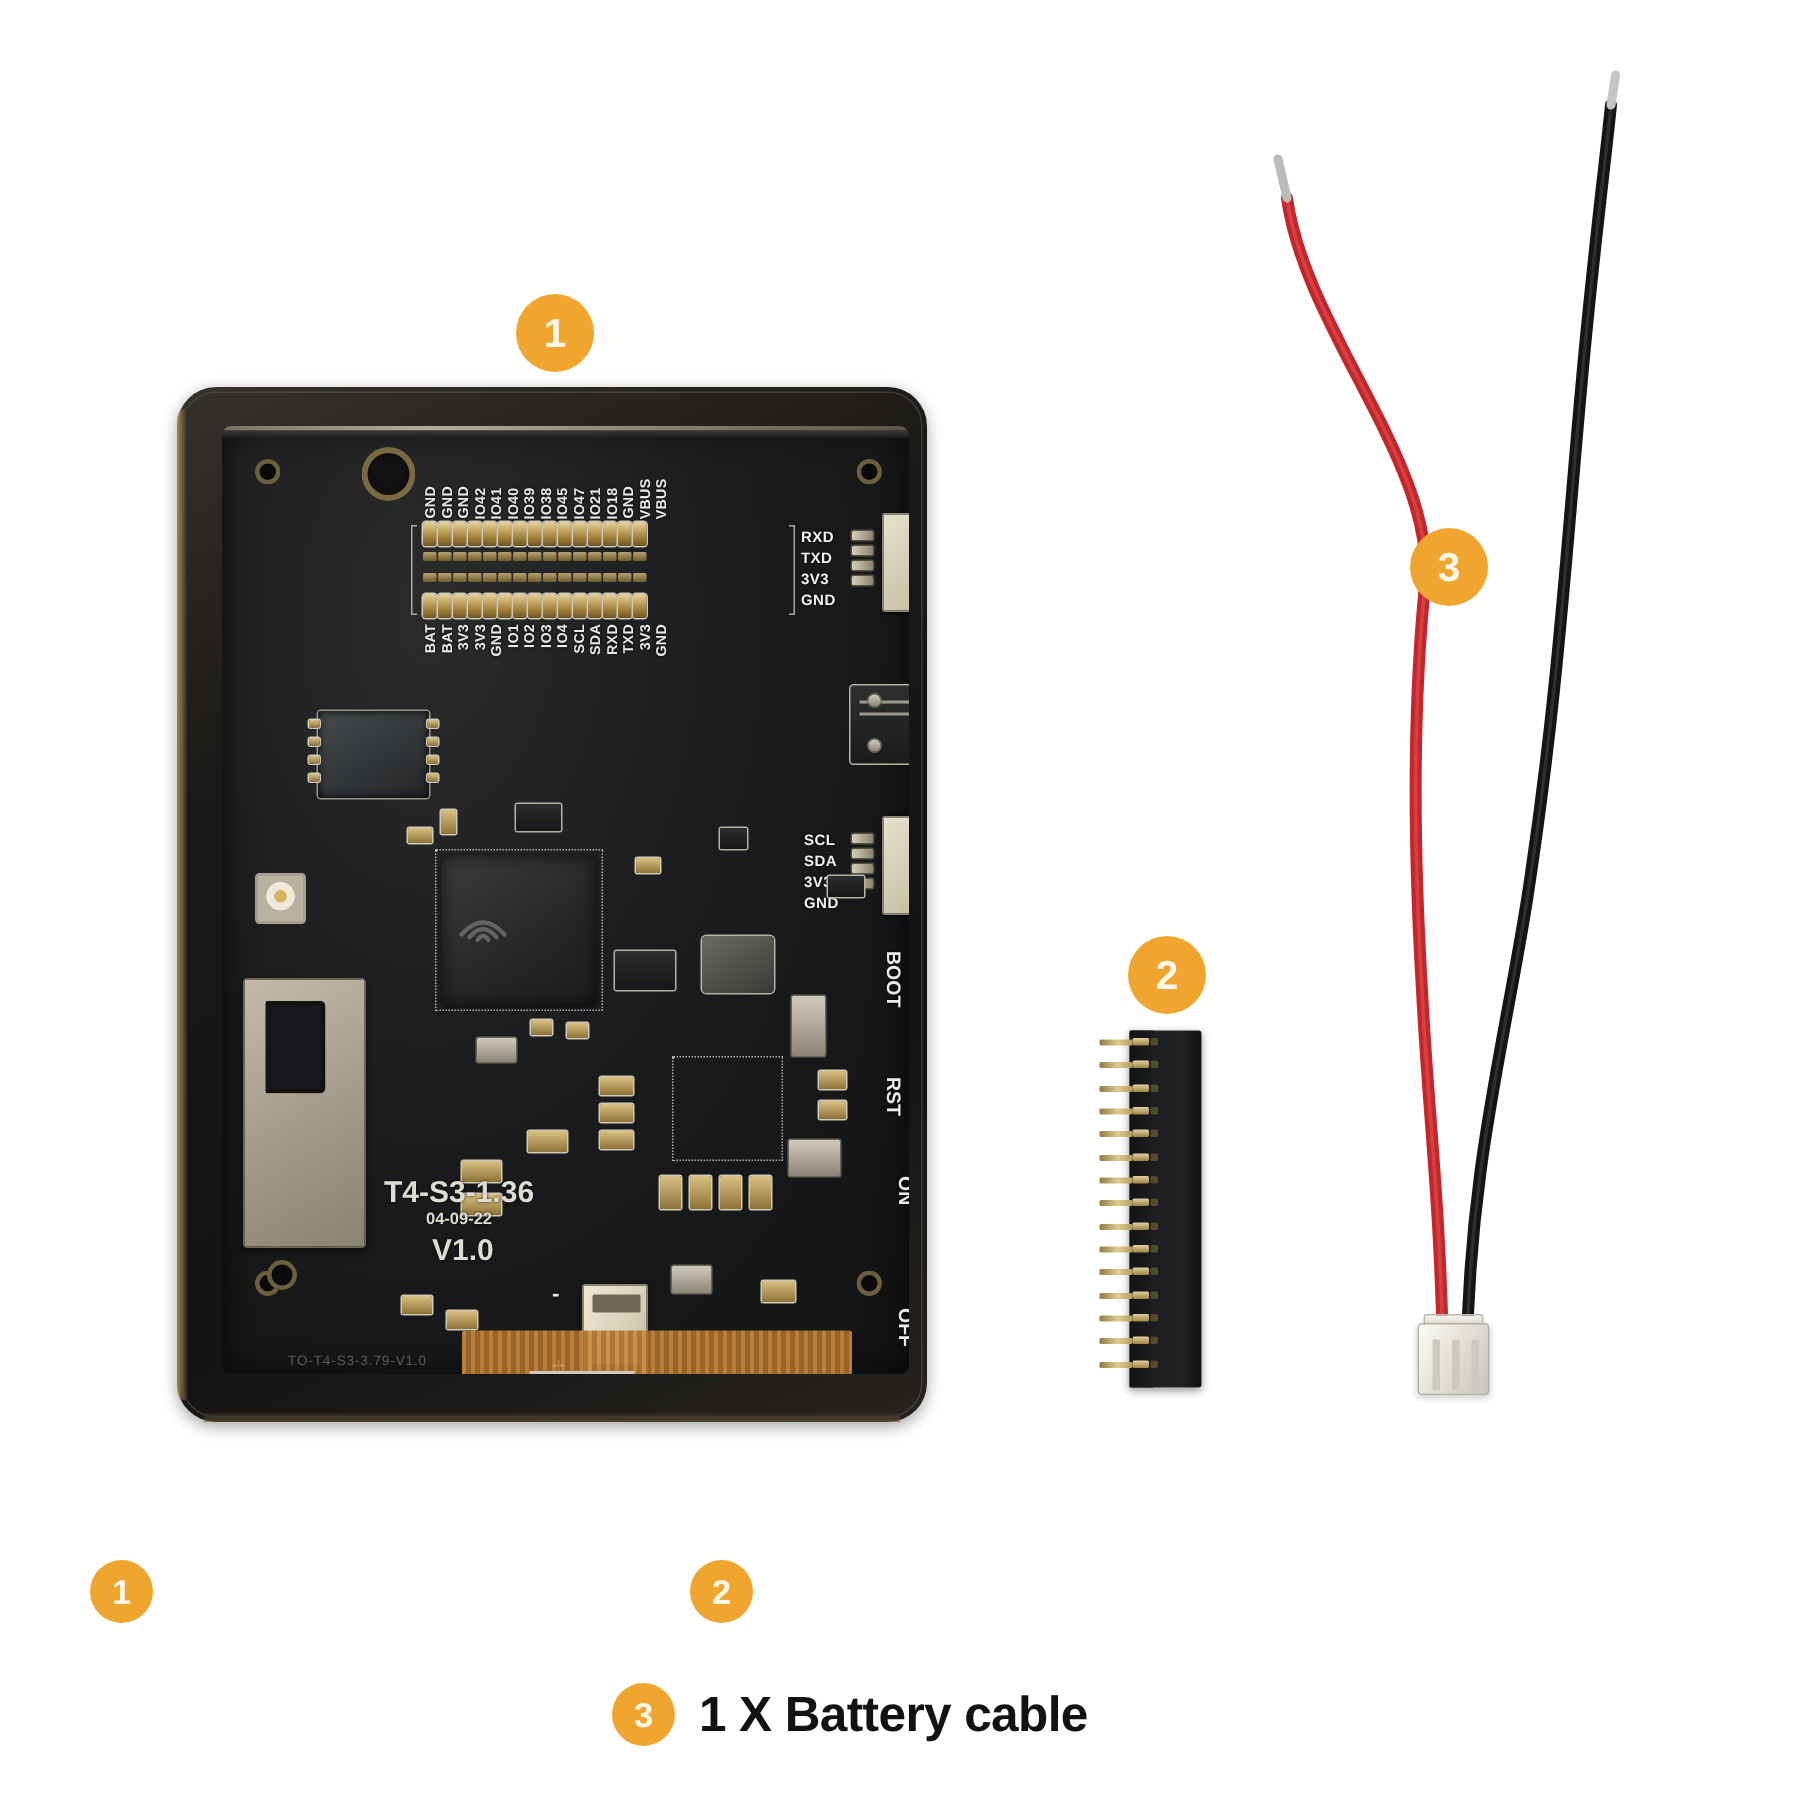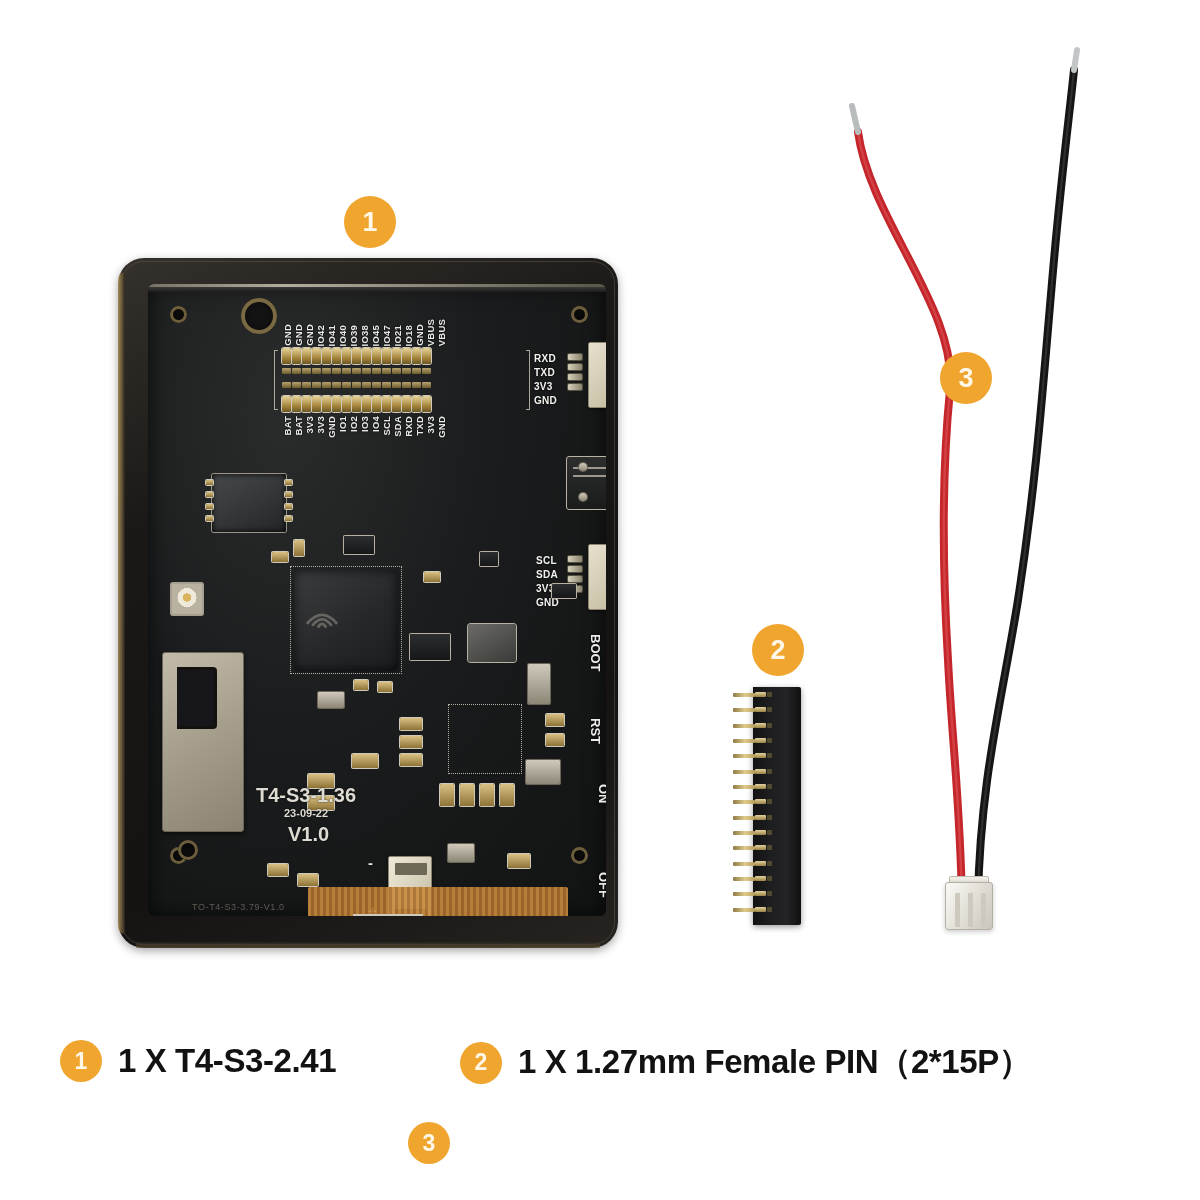--- a/index.html
+++ b/index.html
@@ -569,21 +569,21 @@
       <div class="smd blk" style="left:404px;top:300px;width:24px;height:14px;"></div>
       <div class="smd blk" style="left:332px;top:268px;width:18px;height:14px;"></div>
       <div class="smd gold" style="left:398px;top:430px;width:18px;height:12px;"></div>
       <div class="smd gold" style="left:398px;top:450px;width:18px;height:12px;"></div>
       <div class="smd gold" style="left:120px;top:580px;width:20px;height:12px;"></div>
       <div class="smd gold" style="left:150px;top:590px;width:20px;height:12px;"></div>
       <div class="smd sil" style="left:300px;top:560px;width:26px;height:18px;"></div>
       <div class="smd gold" style="left:360px;top:570px;width:22px;height:14px;"></div>
 
       <div class="silk-main" style="left:108px;top:500px;font-size:20px;">T4-S3-1.36</div>
-      <div class="silk-main" style="left:136px;top:523px;font-size:11px;">23-09-22</div>
+      <div class="silk-main" style="left:136px;top:523px;font-size:11px;">04-09-22</div>
       <div class="silk-main" style="left:140px;top:539px;font-size:20px;">V1.0</div>
 
       <div class="batconn" style="left:240px;top:572px;width:44px;height:72px;">
         <div class="batconn-slot" style="left:6px;top:6px;width:32px;height:12px;"></div>
         <div class="batconn-slot" style="left:6px;bottom:6px;width:32px;height:12px;"></div>
       </div>
       <div class="pm" style="left:220px;top:570px;">-</div>
       <div class="pm" style="left:220px;top:618px;">+</div>
 
       <div class="fpc"></div>
@@ -665,24 +665,23 @@
     <div class="jst-plug">
       <div class="jst-plug-rib" style="left:9px;top:10px;height:34px;"></div>
       <div class="jst-plug-rib" style="left:22px;top:10px;height:34px;"></div>
       <div class="jst-plug-rib" style="left:35px;top:10px;height:34px;"></div>
     </div>
   </div>
 
   <div id="legend">
     <div class="legend-row" style="left:60px;top:10px;">
       <div class="lbadge">1</div>
-      <div class="ltext">1 X T4-S3-2.41</div>
     </div>
     <div class="legend-row" style="left:460px;top:10px;">
       <div class="lbadge">2</div>
-      <div class="ltext">1 X 1.27mm Female PIN（2*15P）</div>
     </div>
     <div class="legend-row" style="left:408px;top:92px;">
       <div class="lbadge">3</div>
+      <div class="ltext">1 X Battery cable</div>
     </div>
   </div>
 
 </div>
 
 </body></html>

